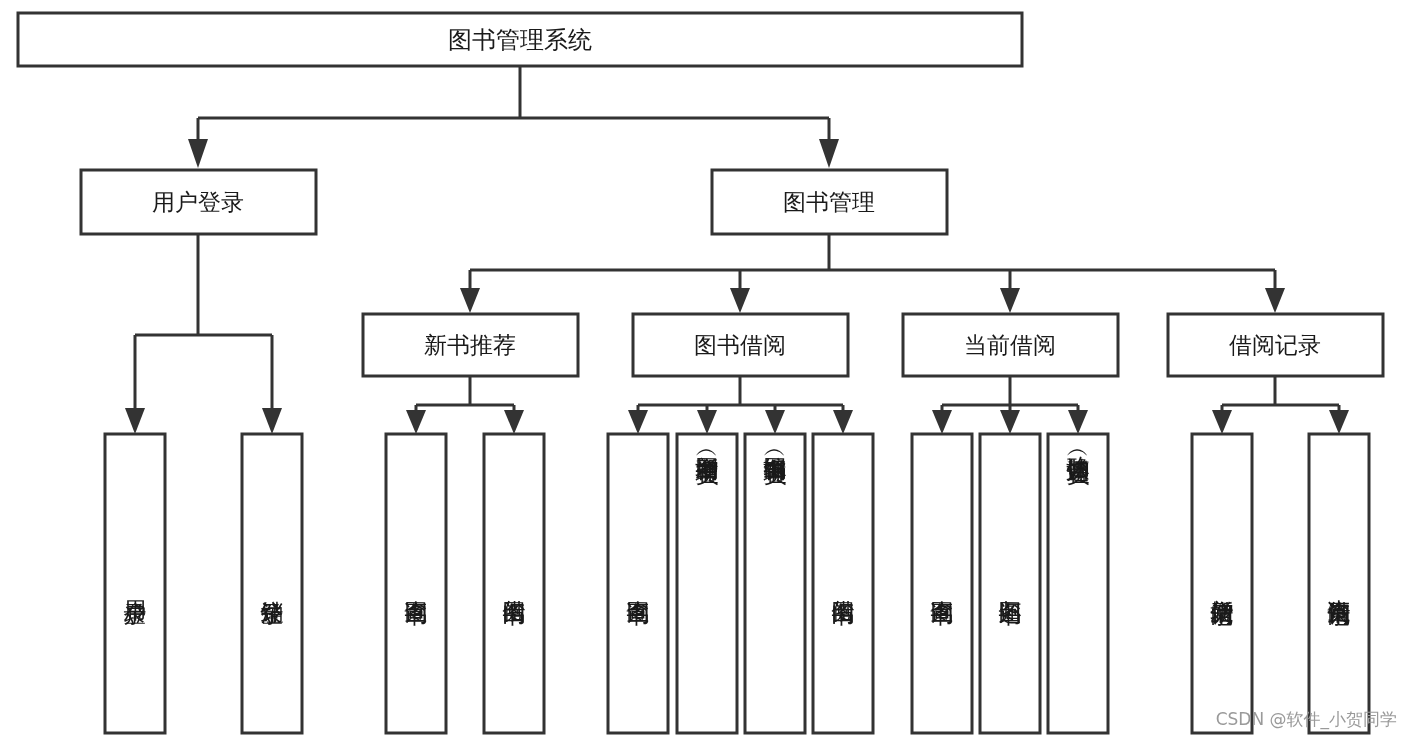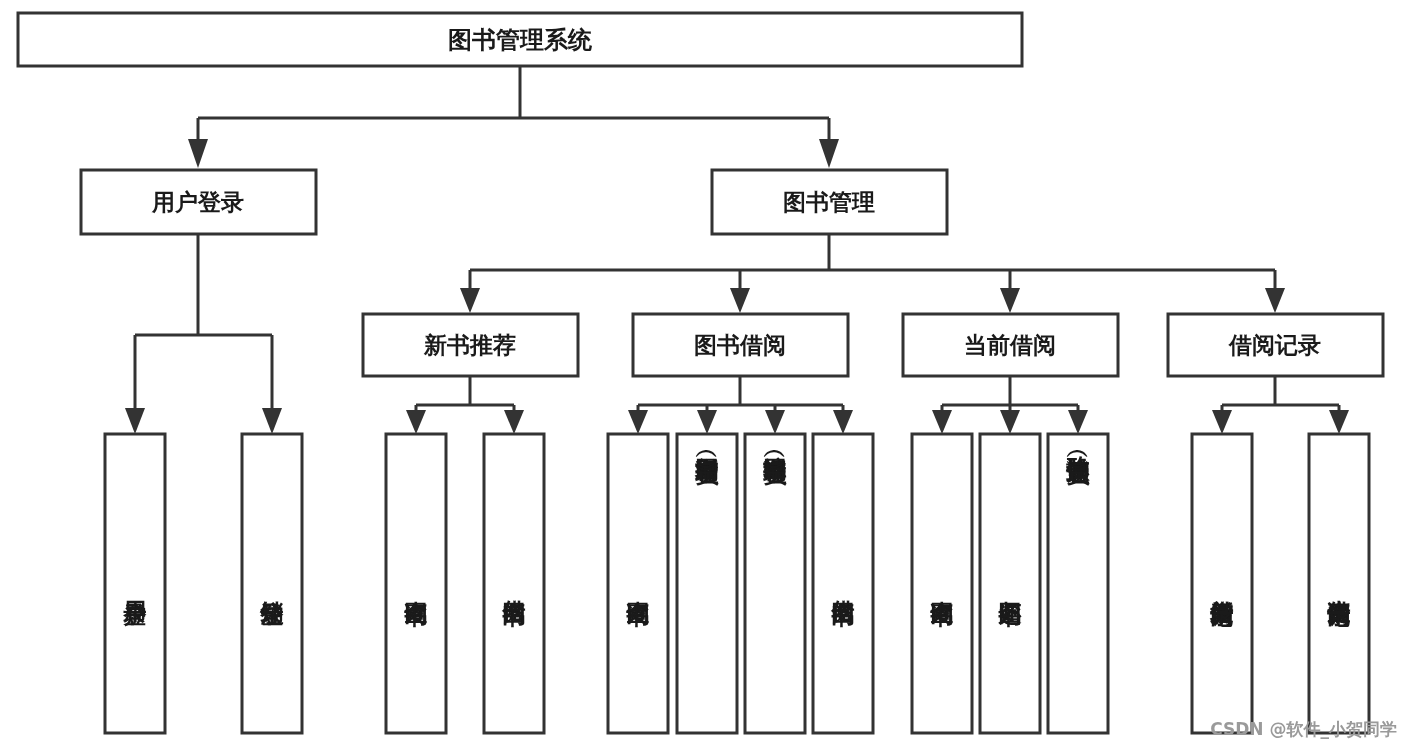--- a/index.html
+++ b/index.html
@@ -11,21 +11,20 @@
     width: 1405px;
     height: 747px;
     font-family: "DejaVu Sans", "Liberation Sans", sans-serif;
     overflow: hidden;
   }
   #diagram-root {
     position: relative;
     width: 1405px;
     height: 747px;
     background: #ffffff;
-    font-weight: bold;
   }
   svg.flow {
     position: absolute;
     left: 0;
     top: 0;
     width: 1405px;
     height: 747px;
     display: block;
   }
   .node-box {
@@ -66,21 +65,21 @@
     line-height: 1.08;
     color: #1a1a1a;
     letter-spacing: 1px;
     text-align: center;
     white-space: nowrap;
     pointer-events: none;
   }
   .watermark {
     position: absolute;
     right: 8px;
-    bottom: 6px;
+    bottom: 16px;
     font-family: "DejaVu Sans", "Liberation Sans", sans-serif;
     font-size: 17px;
     color: #9a9a9a;
     white-space: nowrap;
     user-select: none;
   }
 </style>
 </head>
 <body>
 

